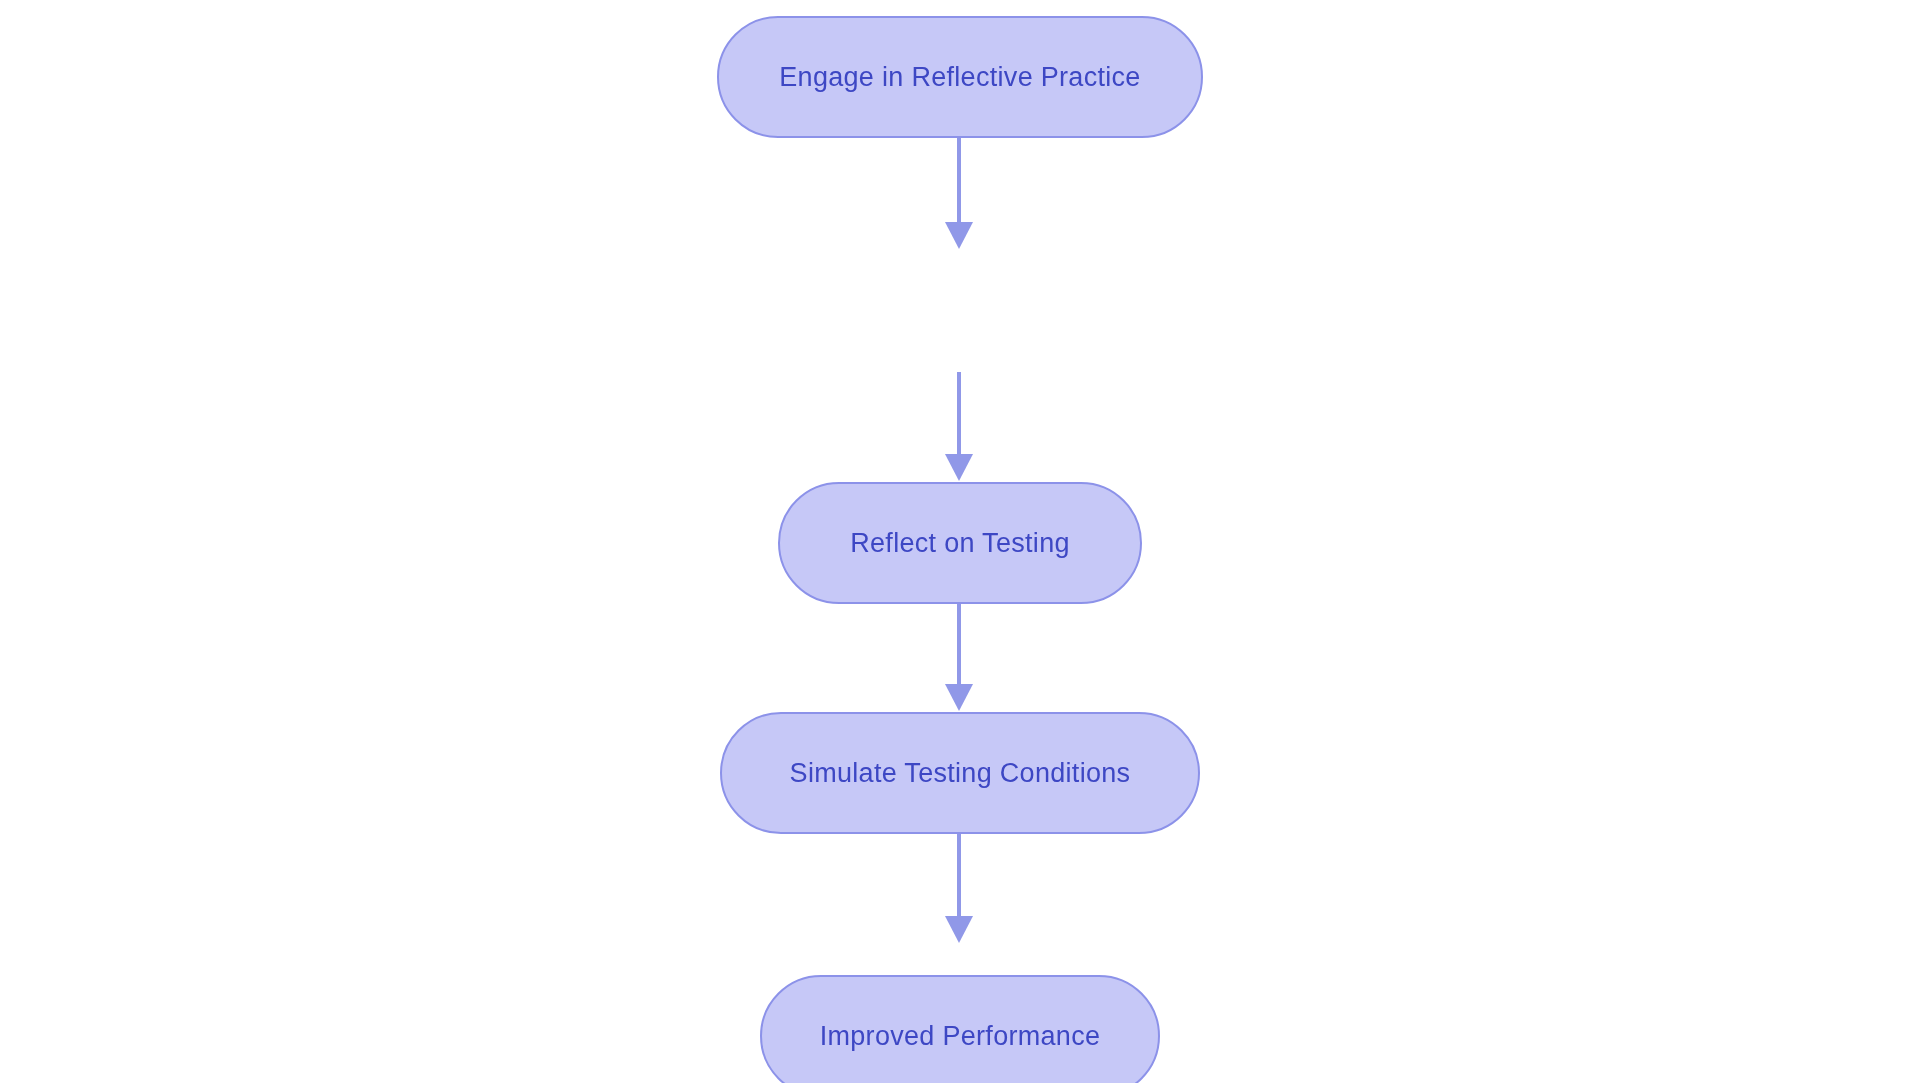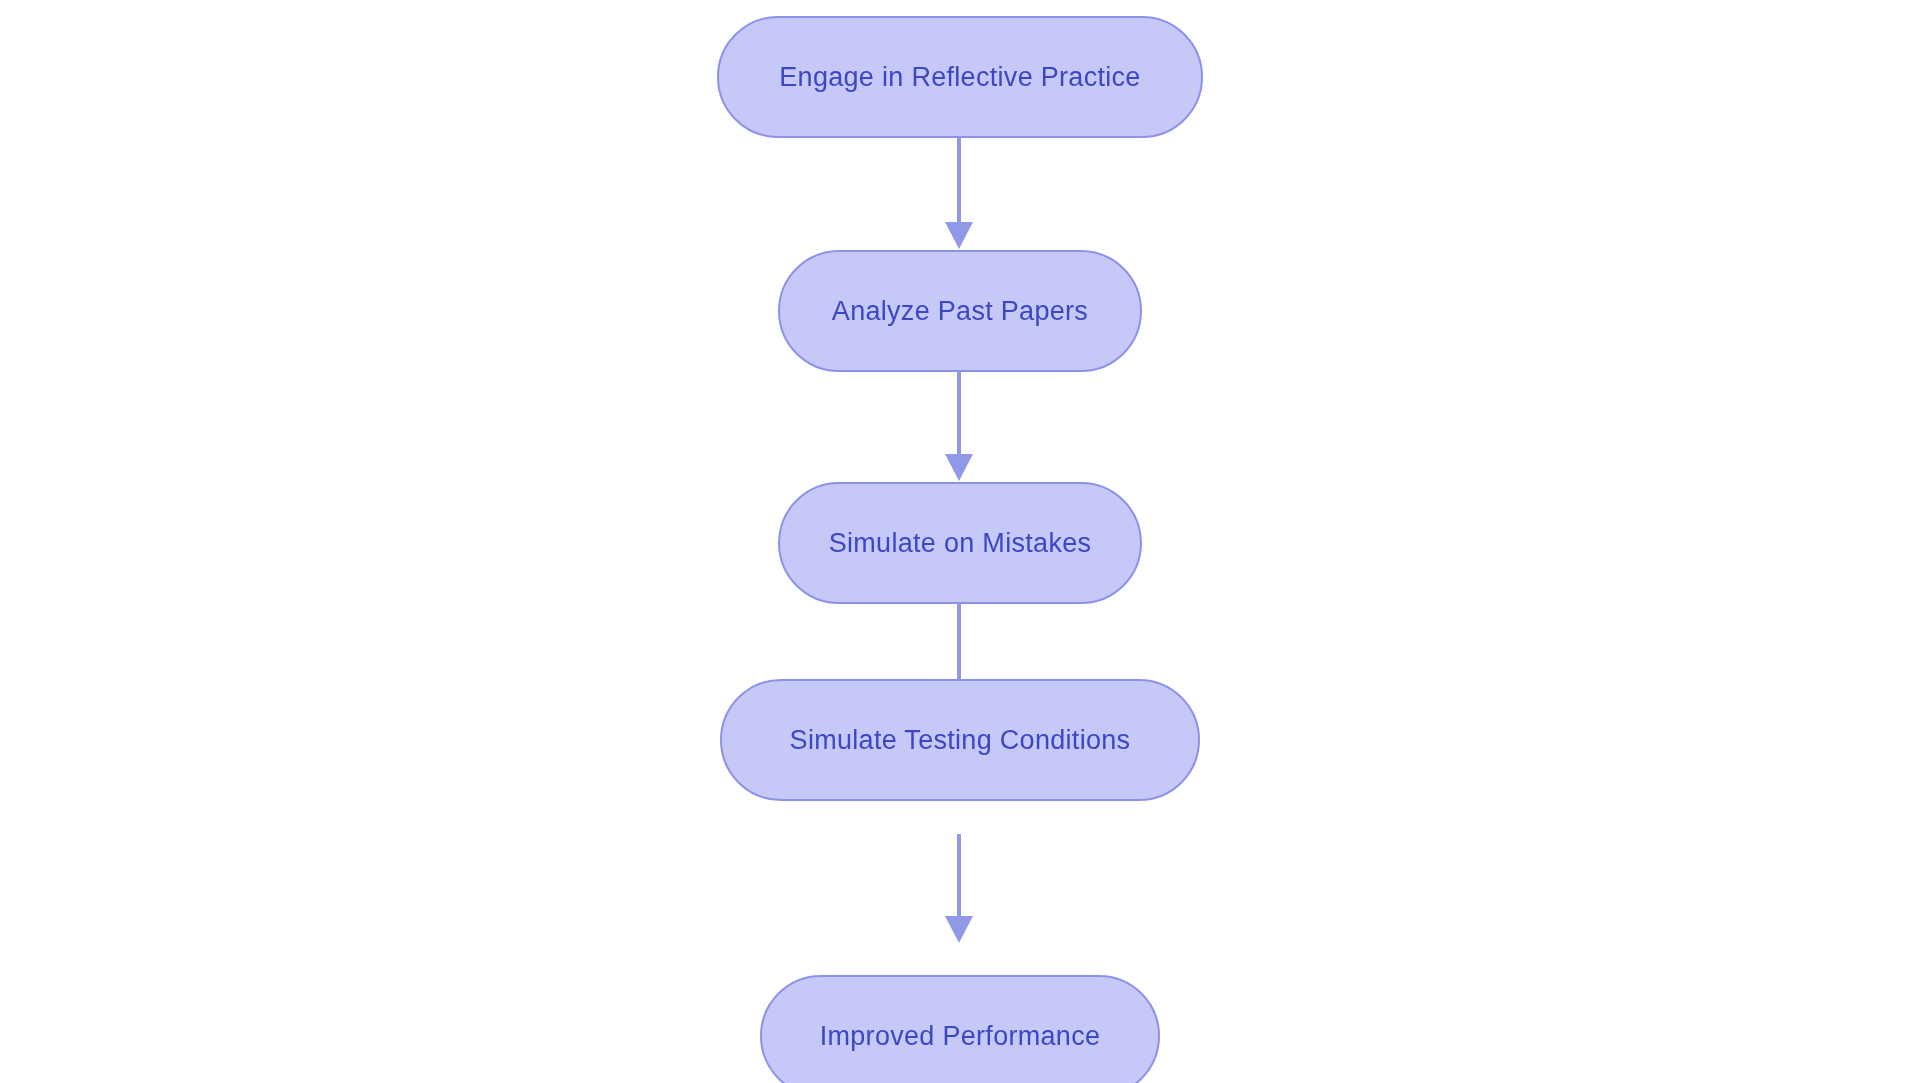--- a/index.html
+++ b/index.html
@@ -34,21 +34,21 @@
   .node span {
     color: var(--text-color);
     font-size: 27px;
     font-weight: 500;
     letter-spacing: 0.3px;
     white-space: nowrap;
   }
   .node-1 { left: 717px; top: 16px;  width: 486px; }
   .node-2 { left: 778px; top: 250px; width: 364px; }
   .node-3 { left: 778px; top: 482px; width: 364px; }
-  .node-4 { left: 720px; top: 679px; width: 480px; }
+  .node-4 { left: 720px; top: 712px; width: 480px; }
   .node-5 { left: 760px; top: 944px; width: 400px; margin-top: 31px; }
 
   .arrow {
     position: absolute;
     left: 945px;           
     width: 28px;
     display: flex;
     flex-direction: column;
     align-items: center;
   }
@@ -75,31 +75,28 @@
 
   <div class="node node-1">
     <span>Engage in Reflective Practice</span>
   </div>
 
   <div class="arrow arrow-1">
     <div class="arrow-line"></div>
     <div class="arrow-head"></div>
   </div>
 
-  <div class="node node-2">
-    <span>Analyze Past Papers</span>
-  </div>
 
   <div class="arrow arrow-2">
     <div class="arrow-line"></div>
     <div class="arrow-head"></div>
   </div>
 
   <div class="node node-3">
-    <span>Simulate on Mistakes</span>
+    <span>Reflect on Testing</span>
   </div>
 
   <div class="arrow arrow-3">
     <div class="arrow-line"></div>
     <div class="arrow-head"></div>
   </div>
 
   <div class="node node-4">
     <span>Simulate Testing Conditions</span>
   </div>

